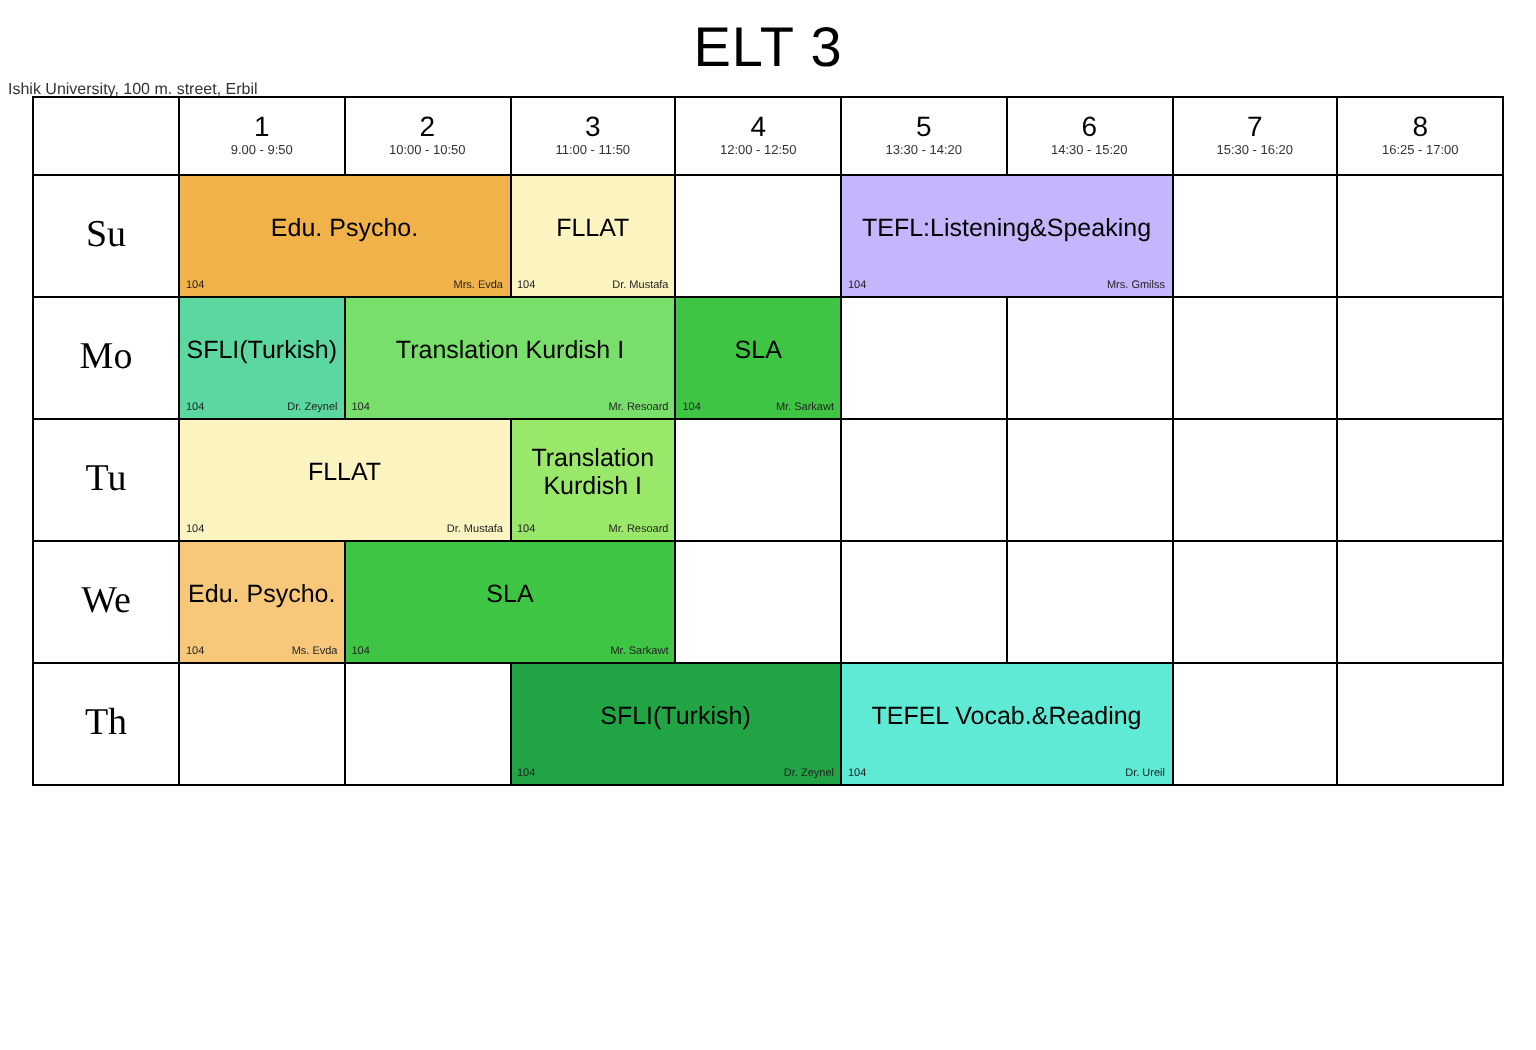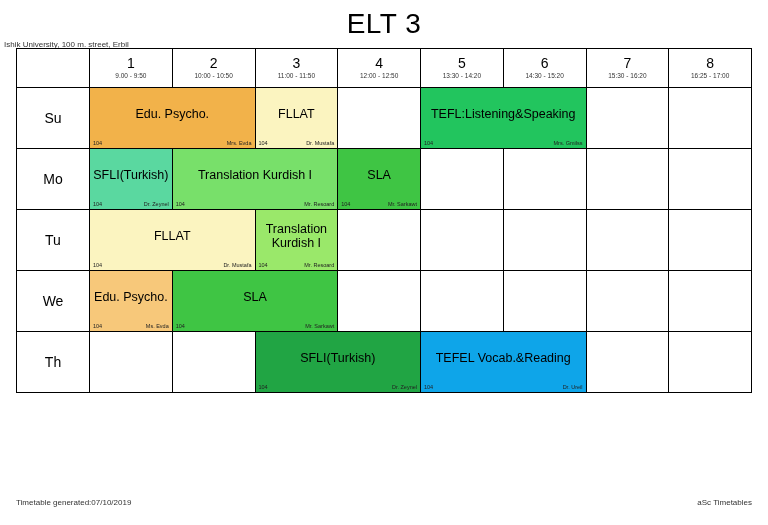--- a/index.html
+++ b/index.html
@@ -64,22 +64,23 @@
   }
   .hdr-time {
     font-size: 6.5px;
     line-height: 10px;
     color: #333;
   }
   td.daycell {
     width: 72px;
     height: 60px;
     text-align: center;
-    font-size: 14px;
+    font-size: 19px;
     color: #000;
+    font-family: Liberation Serif, serif;
   }
   td.slot {
     height: 60px;
     position: relative;
     padding: 0;
   }
   .ev {
     position: absolute;
     left: 0; top: 0; right: 0; bottom: 0;
     box-sizing: border-box;
@@ -183,21 +184,21 @@
           </td>
           <td class="slot" colspan="1">
             <div class="ev" style="background: rgb(251, 244, 192);">
               <span class="ev-name">FLLAT</span>
               <span class="ev-room">104</span>
               <span class="ev-teacher">Dr. Mustafa</span>
             </div>
           </td>
           <td class="slot"></td>
           <td class="slot" colspan="2">
-            <div class="ev" style="background: #22c55e; justify-content: flex-end;">
+            <div class="ev" style="background: #c4b5fd; justify-content: flex-end;">
               <span class="ev-name">TEFL:Listening&amp;Speaking</span>
               <span class="ev-room">104</span>
               <span class="ev-teacher">Mrs. Gmilss</span>
             </div>
           </td>
           <td class="slot"></td>
           <td class="slot"></td>
         </tr>
         <tr>
           <td class="daycell">Mo</td>
@@ -276,30 +277,26 @@
           <td class="slot"></td>
           <td class="slot"></td>
           <td class="slot" colspan="2">
             <div class="ev" style="background: rgb(33, 165, 68);">
               <span class="ev-name">SFLI(Turkish)</span>
               <span class="ev-room">104</span>
               <span class="ev-teacher">Dr. Zeynel</span>
             </div>
           </td>
           <td class="slot" colspan="2">
-            <div class="ev" style="background: #0ea5e9;">
+            <div class="ev" style="background: #5eead4;">
               <span class="ev-name">TEFEL Vocab.&amp;Reading</span>
               <span class="ev-room">104</span>
               <span class="ev-teacher">Dr. Ureil</span>
             </div>
           </td>
           <td class="slot"></td>
           <td class="slot"></td>
         </tr>
       </tbody>
   </table>
 
-  <div class="footer">
-    <span>Timetable generated:07/10/2019</span>
-    <span>aSc Timetables</span>
-  </div>
 
 </div>
 
 </body></html>

